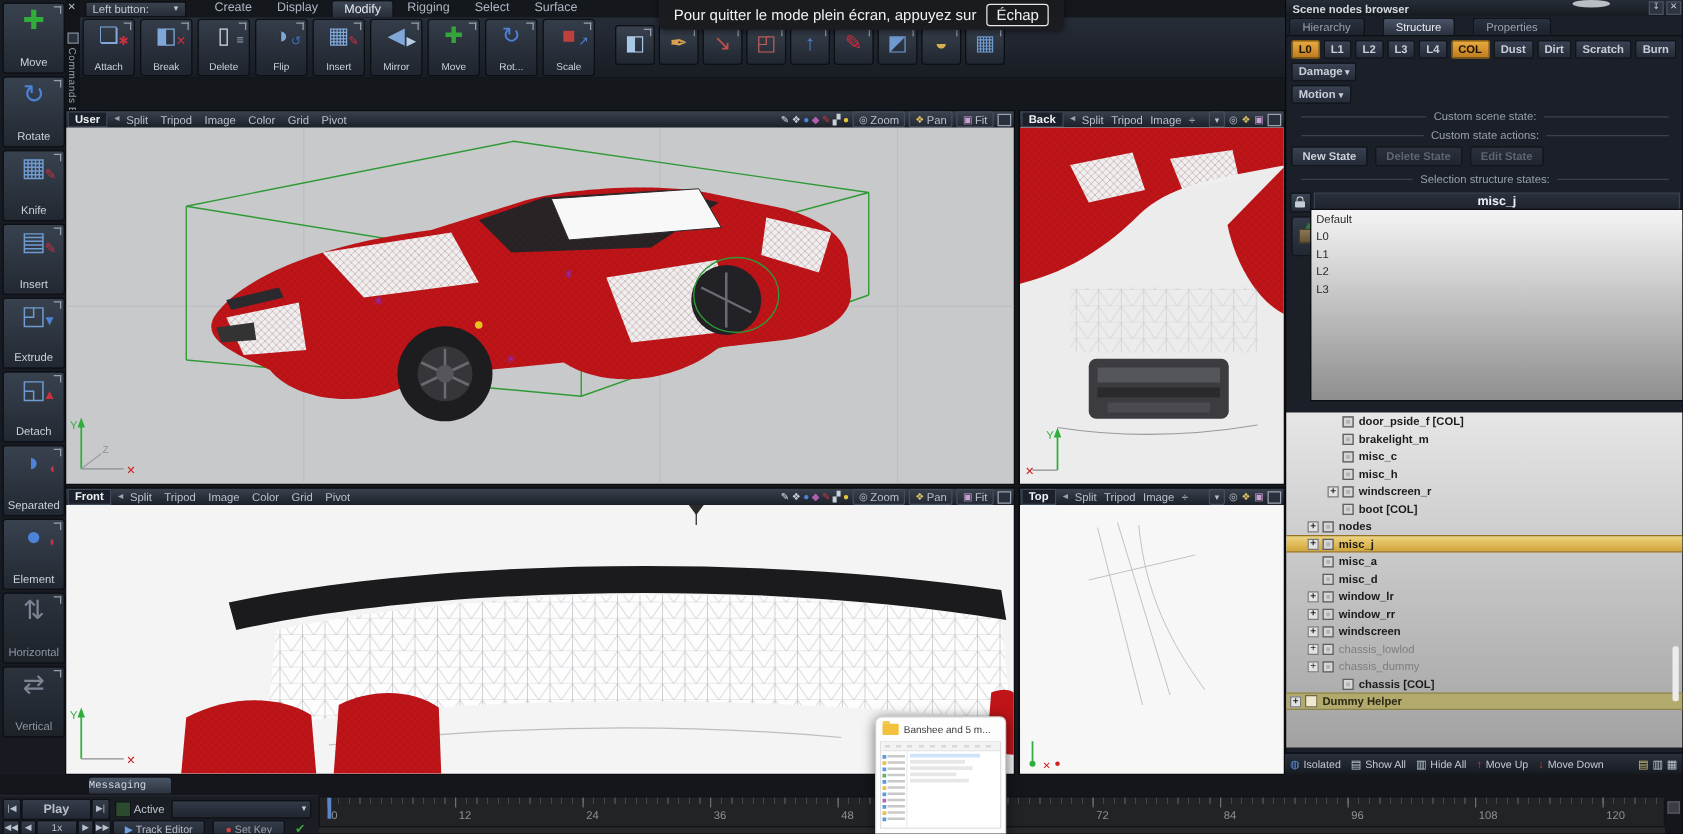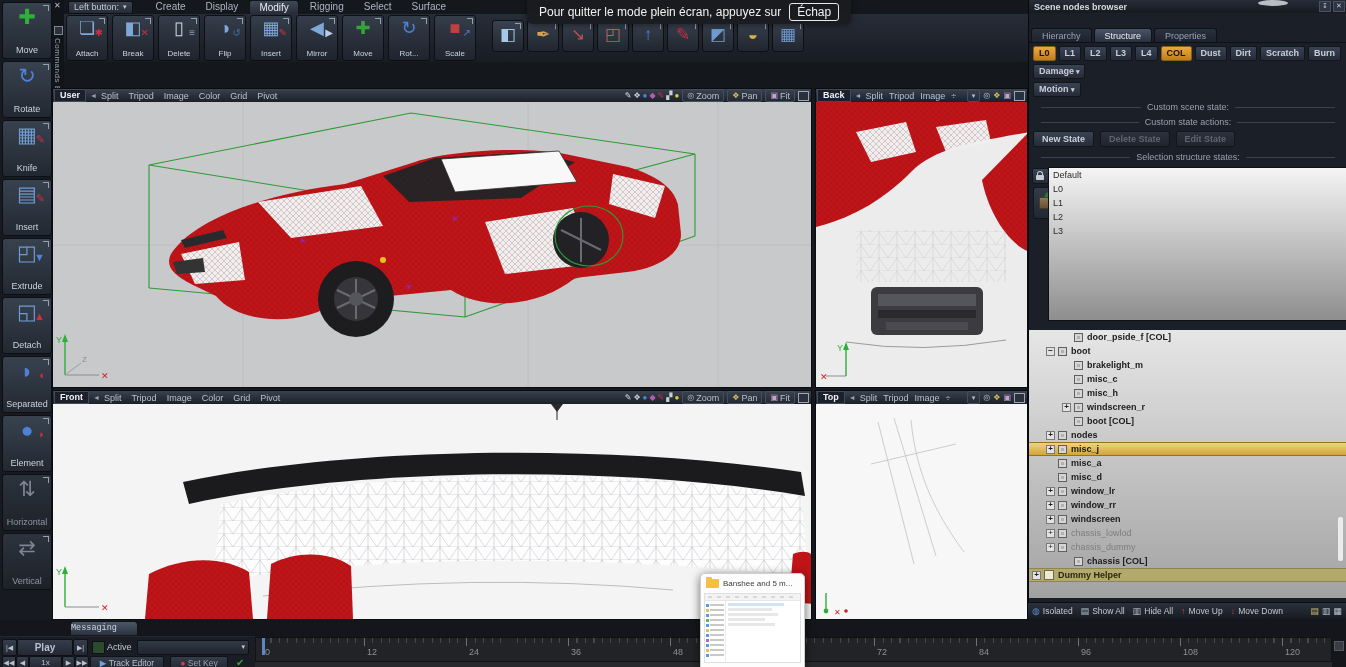--- a/index.html
+++ b/index.html
@@ -16,21 +16,21 @@
   .tool.v-dim{background:linear-gradient(#2c333d,#1d2229);}
   .tool.v-dim .tlb{color:#8e96a2;}
   .crn{position:absolute;top:2px;right:2px;width:5px;height:5px;border-top:1px solid #97a1ae;border-right:1px solid #97a1ae;}
   
   .cstrip{left:52px;top:0;width:12px;height:88px;background:#111419;border-right:1px solid #0b0d11;}
   .cstrip .cx{position:absolute;top:1px;left:2px;font-size:8px;color:#b9c0cb;}
   .cstrip .cb{position:absolute;top:26px;left:2px;width:7px;height:7px;border:1px solid #7e8794;background:#2a313c;}
   .vtext{position:absolute;top:38px;left:10px;transform:rotate(90deg);transform-origin:0 0;font-size:8px;color:#98a1ad;white-space:nowrap;letter-spacing:.5px;}
   
   .menurow{left:64px;top:0;width:964px;height:14px;background:#14171c;display:flex;align-items:center;}
-  .lbtn{display:flex;align-items:center;gap:4px;margin-left:4px;padding:0 5px;height:11px;border:1px solid #0d1014;border-radius:2px;
+  .lbtn{display:flex;align-items:center;gap:20px;margin-left:4px;padding:0 5px;height:11px;border:1px solid #0d1014;border-radius:2px;
         background:linear-gradient(#3a4350,#262c36);color:#c3c9d3;}
   .mtabs{display:flex;margin-left:14px;gap:2px;}
   .mtab{padding:1px 9px;color:#aeb5c1;font-size:10px;}
   .mtab.v-active{background:linear-gradient(#3e4856,#272d38);border:1px solid #10131a;border-bottom:none;border-radius:3px 3px 0 0;color:#e8ecf2;}
   .toolbar{left:64px;top:14px;width:964px;height:48px;background:linear-gradient(#272d38,#181c23);border-bottom:1px solid #0b0d12;display:flex;align-items:flex-start;}
   .tbtn{position:relative;width:40px;height:44px;margin:1px 2px 0 2px;border:1px solid #0c0f14;border-radius:3px;background:linear-gradient(#343d4a,#1f242d);}
   .tbtn .ig{position:absolute;top:1px;left:0;right:0;text-align:center;font-size:18px;line-height:22px;}
   .tbtn .ig2{position:absolute;top:11px;right:4px;font-size:10px;}
   .tbtn .lbl{position:absolute;bottom:2px;left:0;right:0;text-align:center;font-size:8px;color:#ccd2da;}
   .xgrp{display:flex;margin-left:14px;margin-top:6px;gap:3px;}
@@ -52,21 +52,21 @@
   .chip{font-size:8px;line-height:10px;}
   .vbtn{display:flex;align-items:center;gap:2px;border:1px solid #444e5e;border-radius:2px;background:linear-gradient(#39414e,#242a34);padding:0 4px;height:11px;}
   .maxb{width:9px;height:8px;border:1px solid #9aa4b2;background:#2a313c;}
   .vpc{position:relative;overflow:hidden;}
   .gz{position:absolute;left:2px;bottom:2px;}
   
   .rp{left:1028px;top:0;width:318px;height:618px;background:#1b2028;border-left:1px solid #07090c;}
   .rph{height:13px;display:flex;align-items:center;background:linear-gradient(#272d38,#151a20);}
   .rph .ttl{margin-left:5px;font-weight:bold;color:#d6dae1;}
   .winbtn{width:10px;height:9px;border:1px solid #4a5261;background:#2e3542;margin-left:2px;text-align:center;font-size:7px;line-height:8px;color:#c3c9d3;}
-  .rtabs{display:flex;margin-top:15px;padding-left:2px;gap:2px;border-bottom:1px solid #0d1015;}
+  .rtabs{display:flex;margin-top:1px;padding-left:2px;gap:14px;border-bottom:1px solid #0d1015;}
   .rtab{padding:2px 10px 1px;background:linear-gradient(#2a3140,#1d222c);border:1px solid #0e1117;border-bottom:none;border-radius:3px 3px 0 0;color:#9aa2b0;}
   .rtab.v-active{background:linear-gradient(#4a5468,#2a313e);color:#e8ecf2;}
   .strow{display:flex;gap:3px;padding:3px 0 0 4px;flex-wrap:wrap;}
   .sbt{height:13px;line-height:13px;padding:0 5px;border-radius:2px;border:1px solid #11151c;background:linear-gradient(#3a4354,#252b37);
        color:#c9cfd9;font-weight:bold;font-size:9px;}
   .sbt.v-on{background:linear-gradient(#e9aa3f,#c07c1e);color:#191106;border-color:#8a5f14;}
   .sbt.v-dd::after{content:" ▾";font-size:7px;}
   .divlbl{display:flex;align-items:center;color:#98a0ad;margin:5px 6px 0;}
   .divlbl::before,.divlbl::after{content:"";flex:1;border-top:1px solid #3a414c;margin:0 6px;}
   .actrow{display:flex;gap:6px;padding:4px 0 0 4px;}
@@ -698,25 +698,20 @@
         <div class="slitem">L3</div>
       </div>
     <div class="abs tree">
 
         <div class="trow v-2 v-none">
           <span class="texp"></span>
           <span class="nicon"></span>
           <span>door_pside_f [COL]</span>
         </div>
 
-        <div class="trow v-1 v-minus">
-          <span class="texp"></span>
-          <span class="nicon"></span>
-          <span>boot</span>
-        </div>
 
         <div class="trow v-2 v-none">
           <span class="texp"></span>
           <span class="nicon"></span>
           <span>brakelight_m</span>
         </div>
 
         <div class="trow v-2 v-none">
           <span class="texp"></span>
           <span class="nicon"></span>

